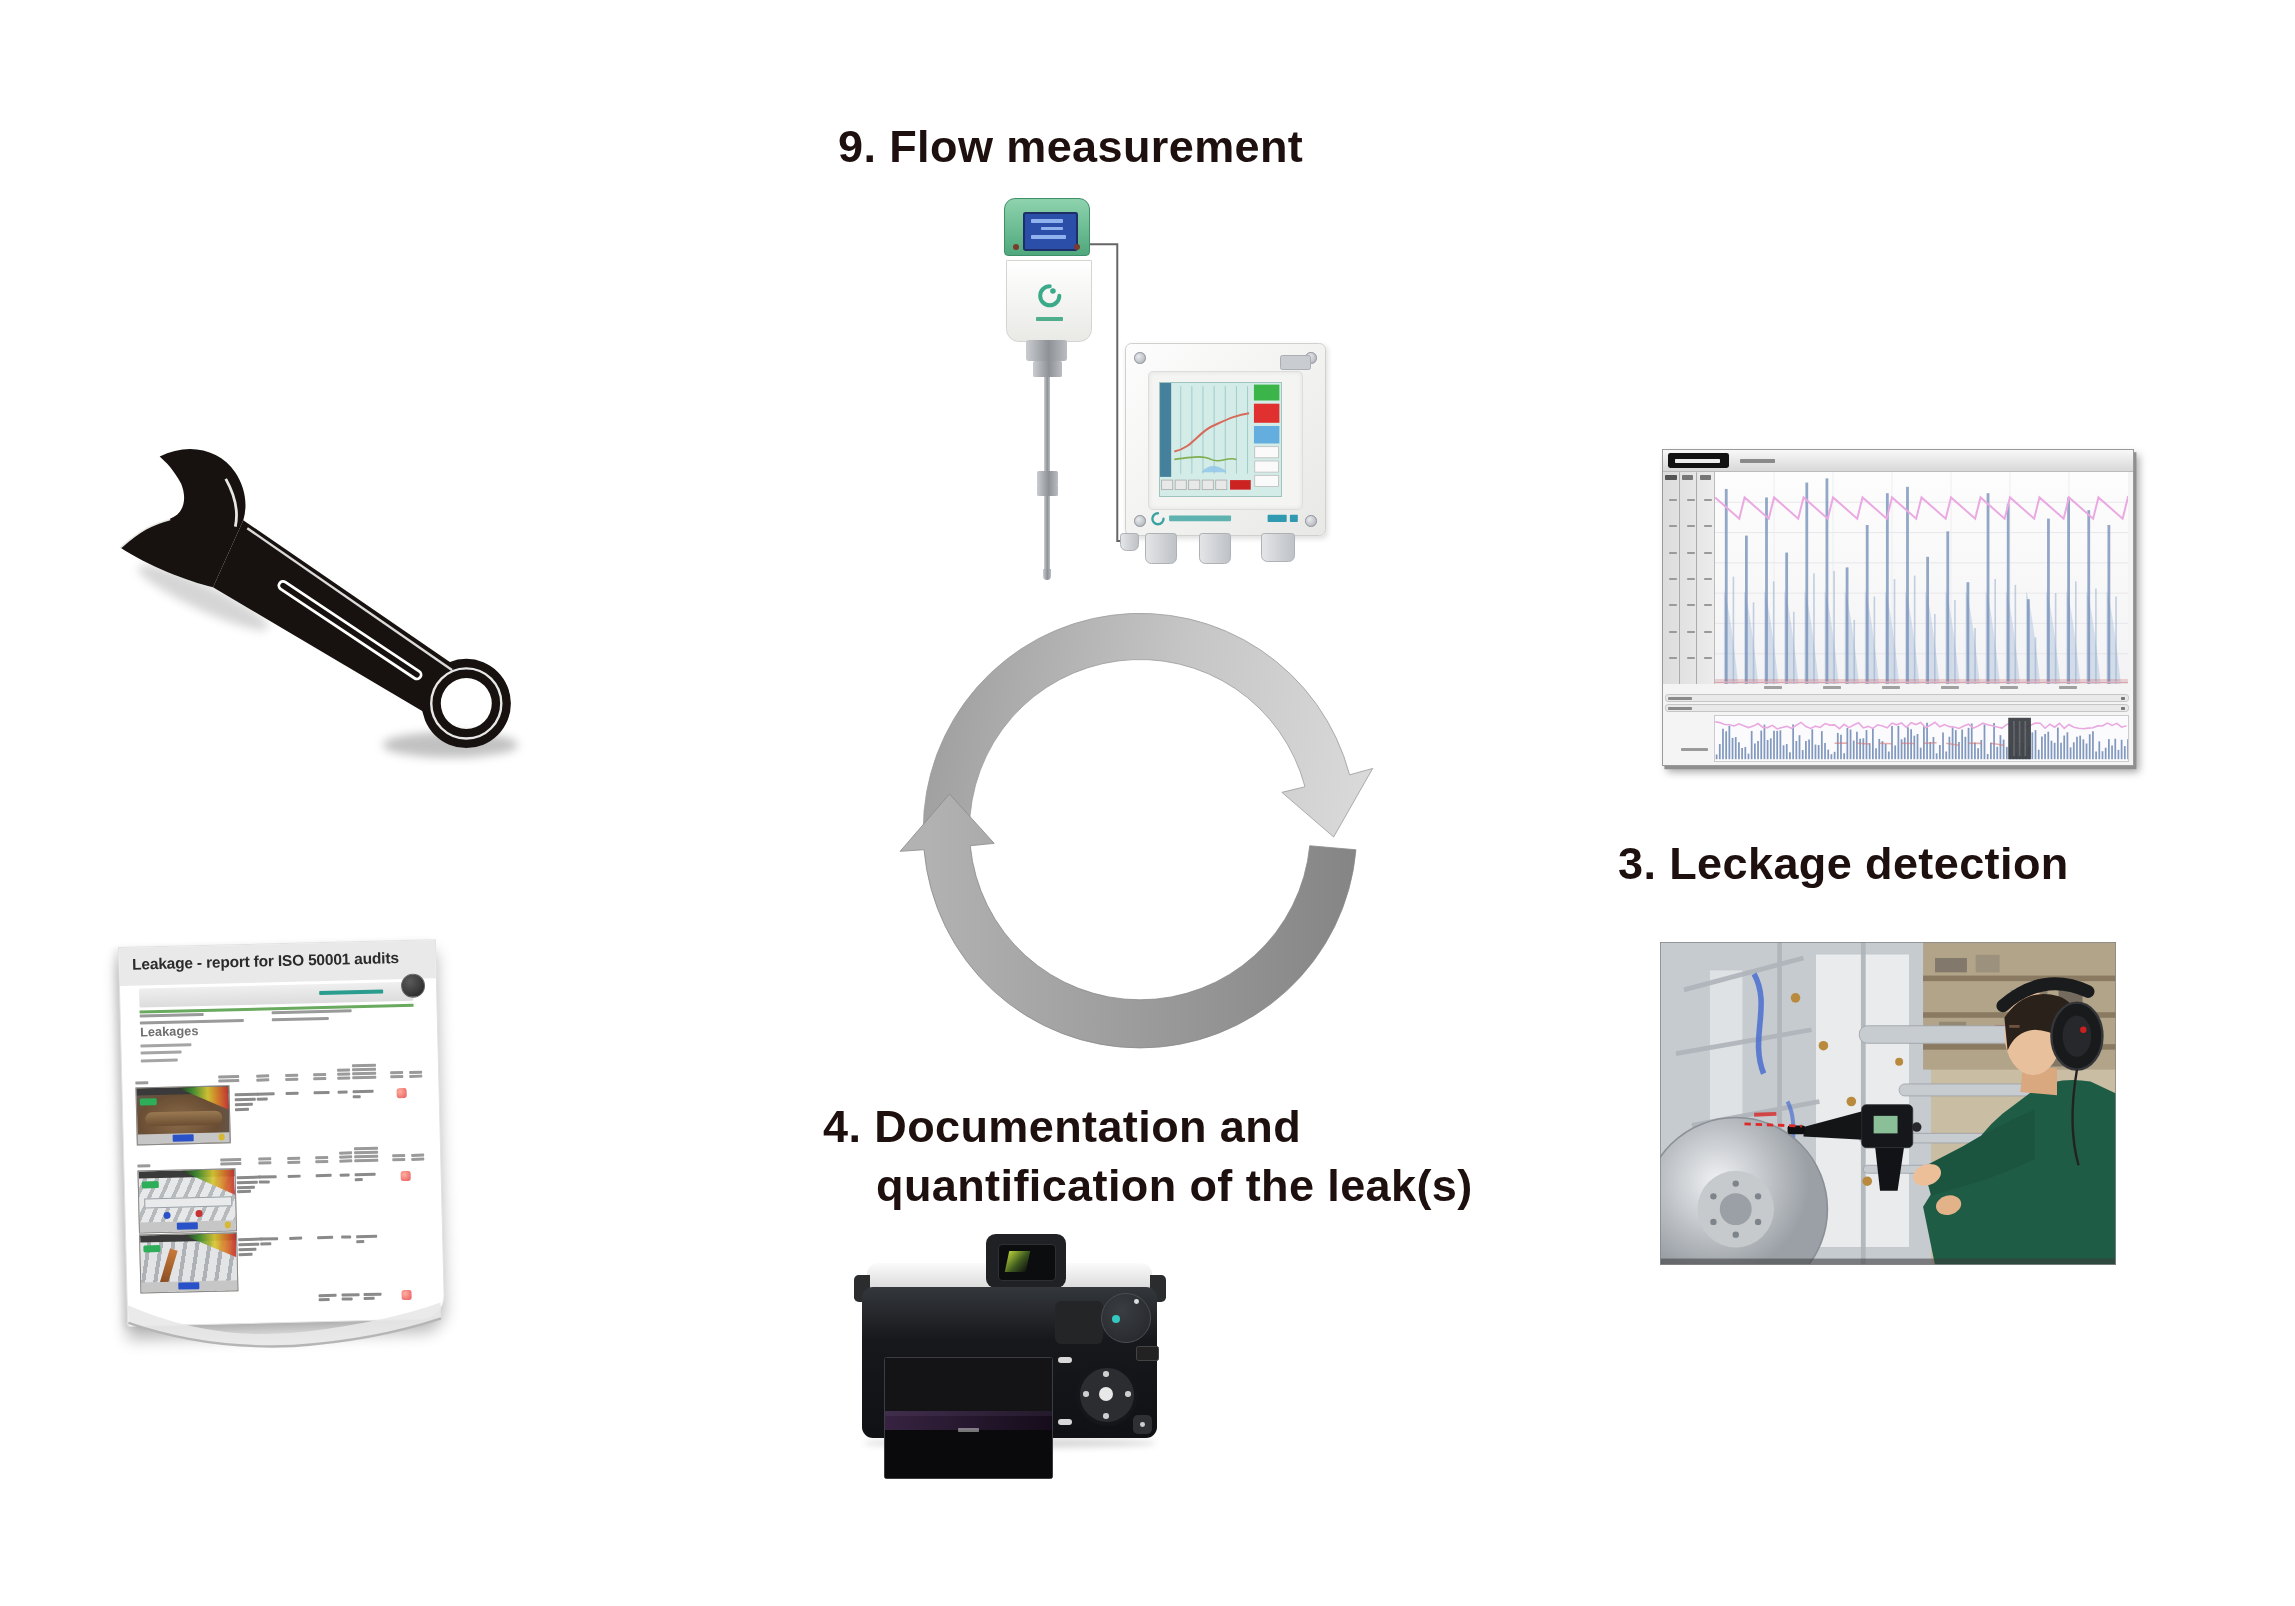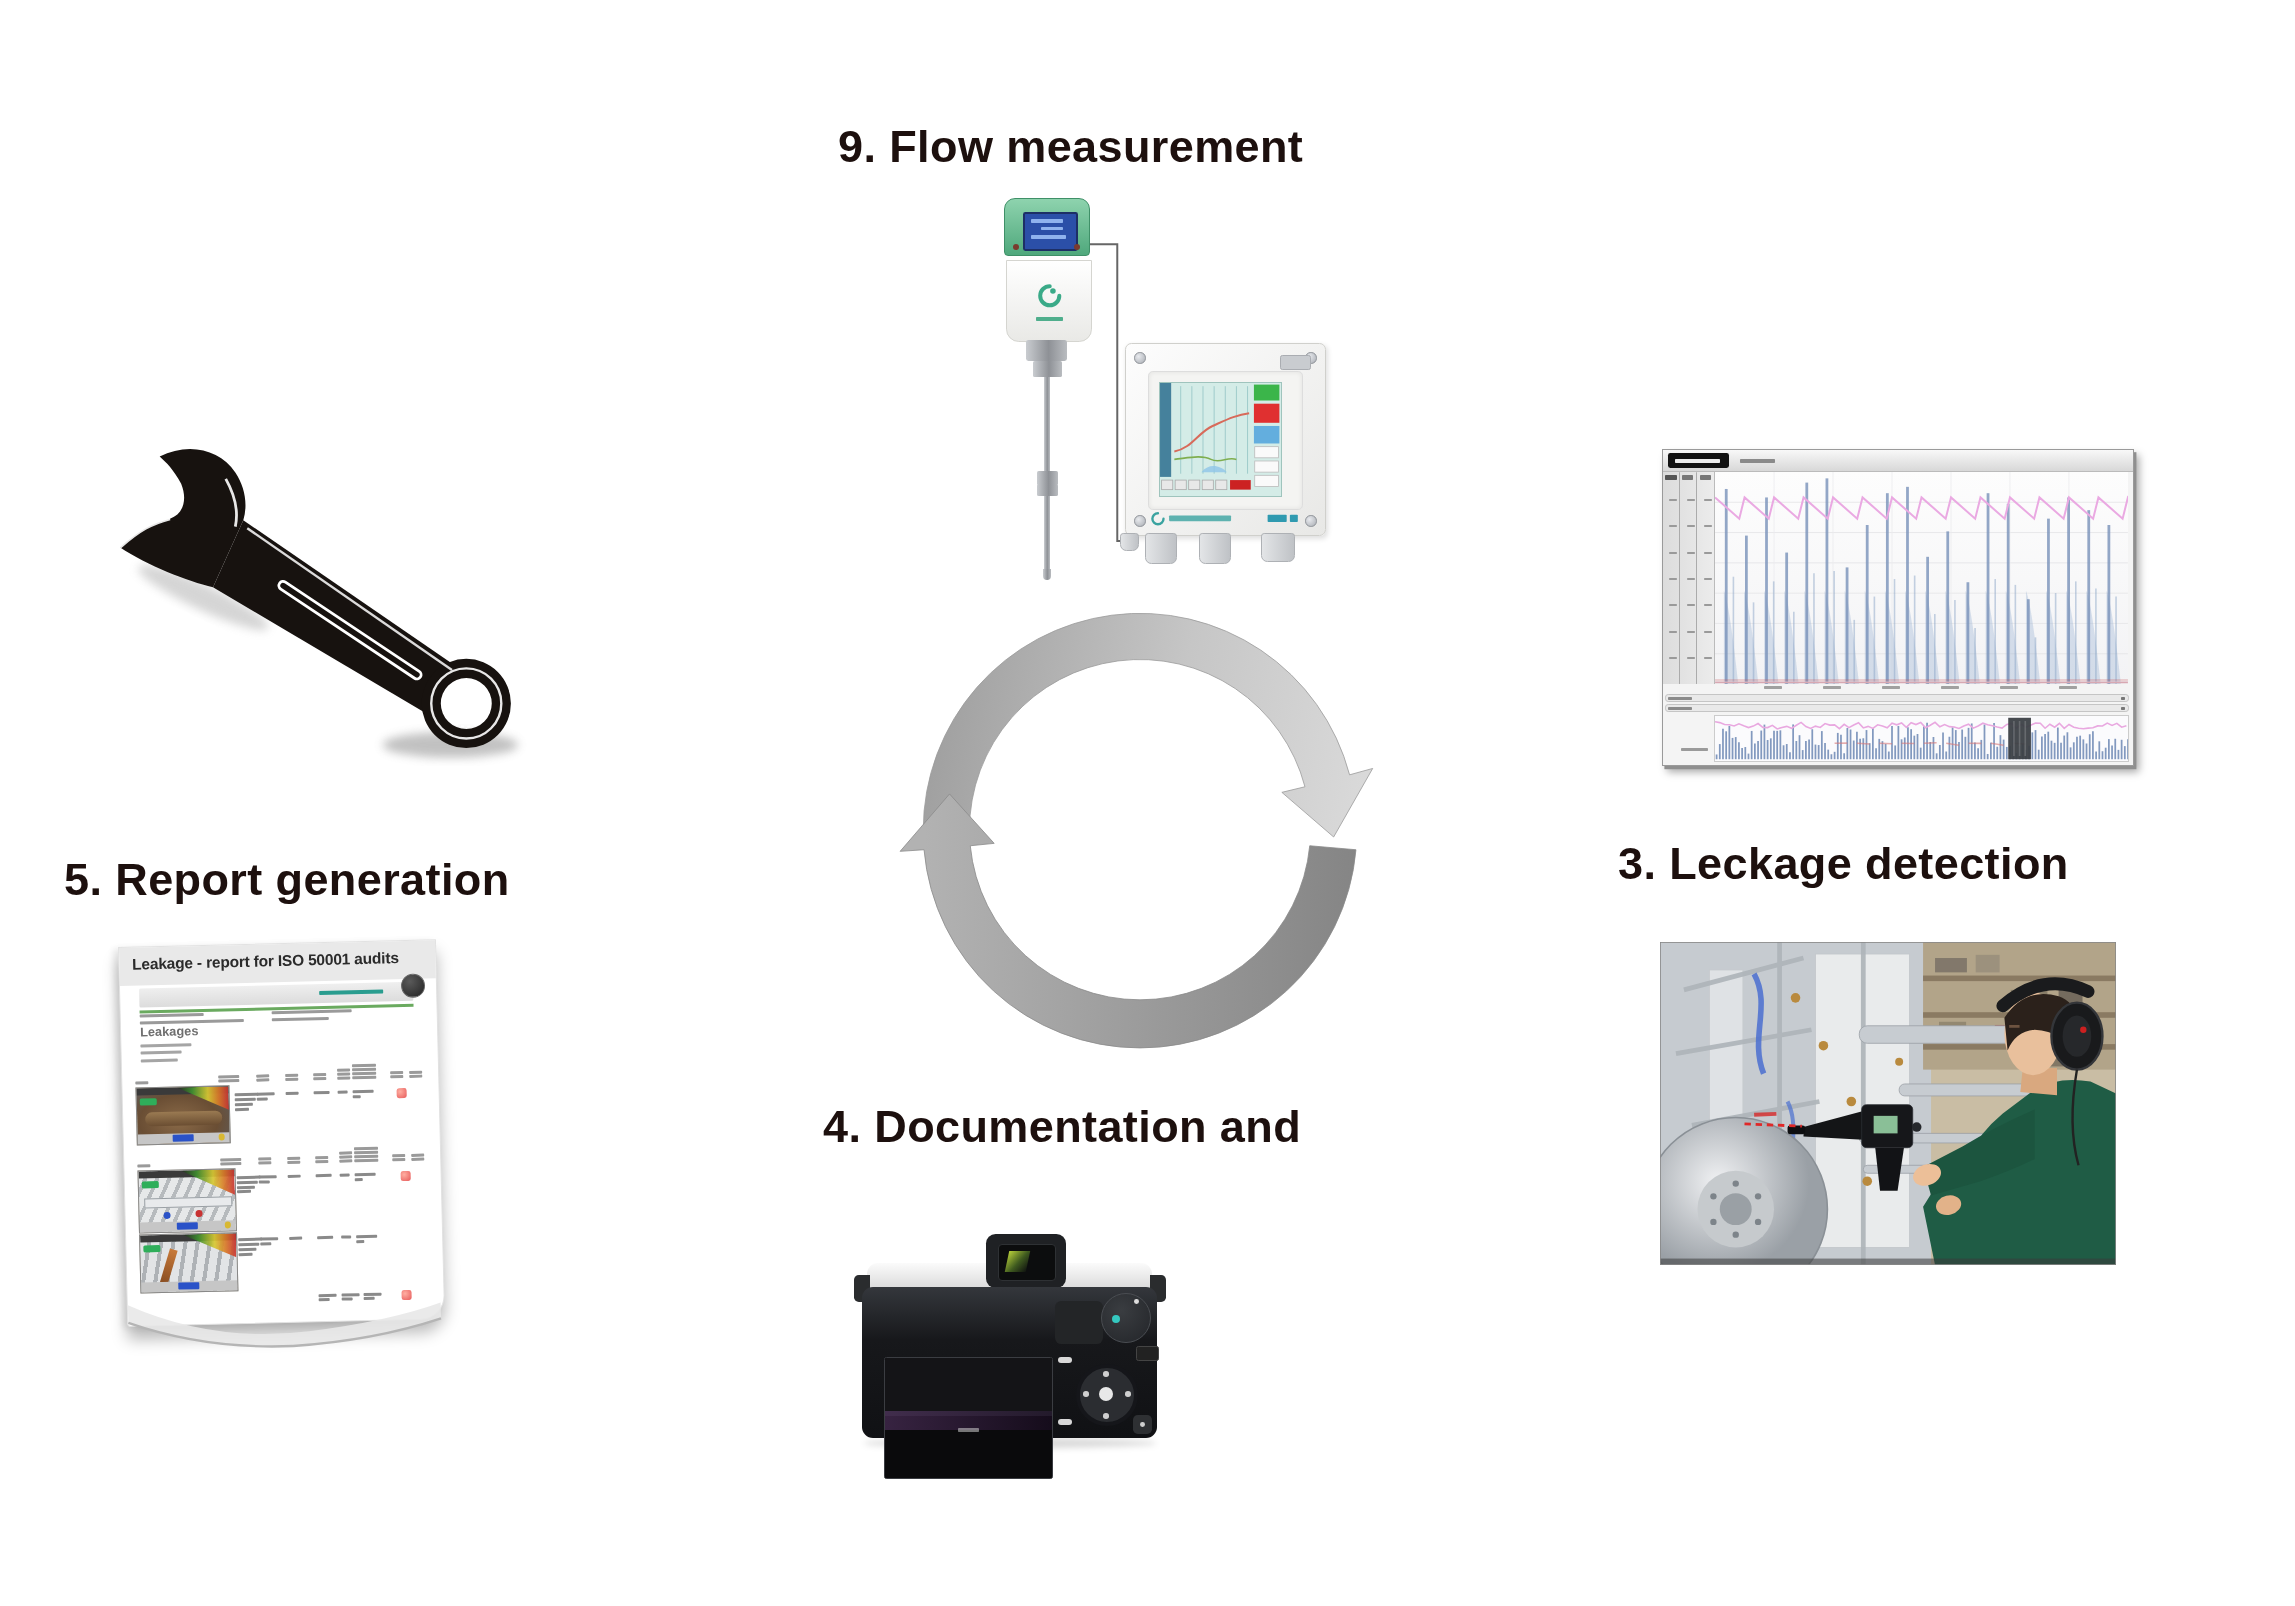--- a/index.html
+++ b/index.html
@@ -63,22 +63,22 @@
 </style>
 </head>
 <body>
 
 <div class="stage">
 
   <div class="step-title" style="left:838px;top:121px;"><span>9. Flow measurement</span></div>
   <div class="step-title" style="left:1618px;top:838px;"><span>3. Leckage detection</span></div>
   <div class="step-title" style="left:823px;top:1097px;line-height:59px;">
     <span>4. Documentation and</span>
+    <span class="l2">quantification of the leak(s)</span>
   </div>
-  <div class="step-title" style="left:64px;top:854px;"><span>5. Report generation</span></div>
 
   <svg class="abs" style="left:877px;top:574px;" width="526" height="518" viewBox="1100 720 660 650">
     <defs>
       <linearGradient id="gLight" gradientUnits="userSpaceOnUse" x1="1158" y1="900" x2="1722" y2="1000">
         <stop offset="0" stop-color="#9e9e9e"></stop>
           <stop offset="0.55" stop-color="#c6c6c6"></stop>
           <stop offset="1" stop-color="#dadada"></stop>
       </linearGradient>
       <linearGradient id="gDark" gradientUnits="userSpaceOnUse" x1="1701" y1="1100" x2="1160" y2="1100">
         <stop offset="0" stop-color="#858585"></stop>

